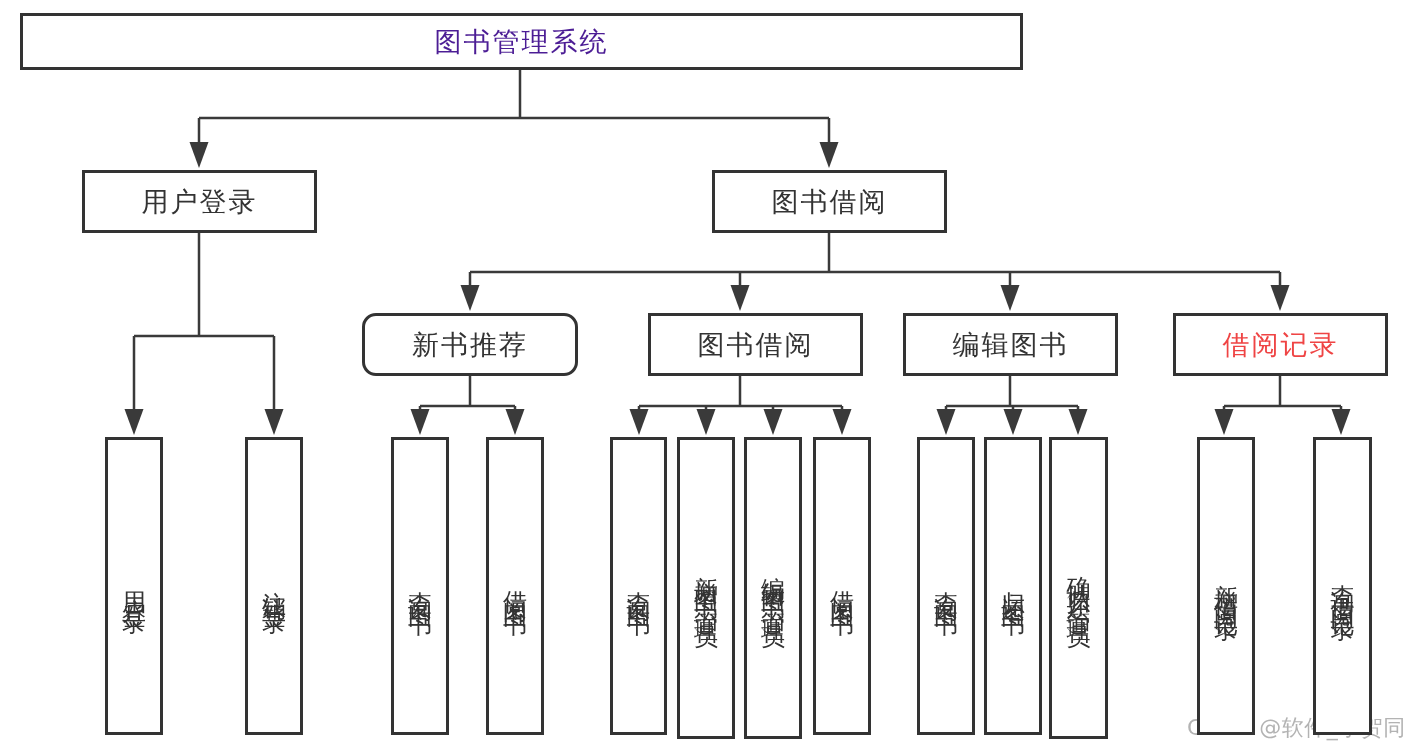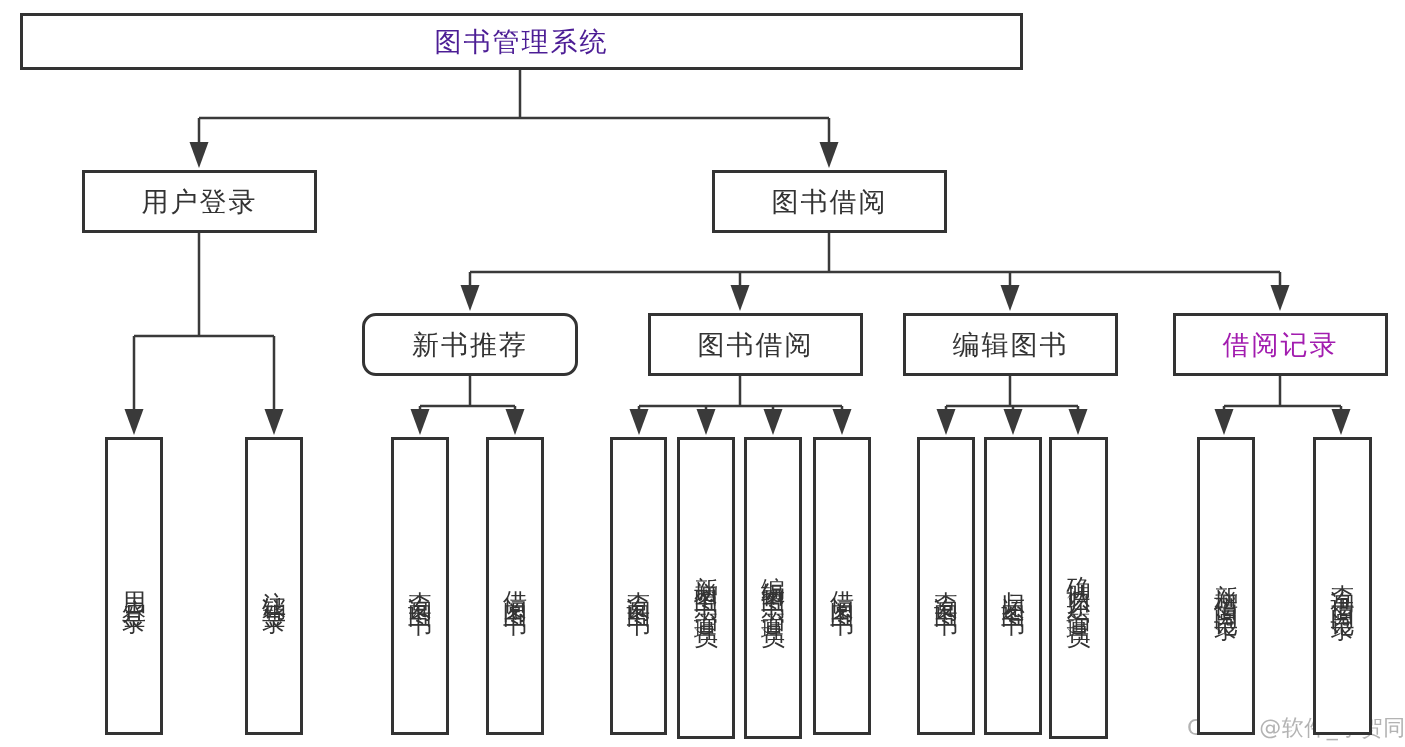--- a/index.html
+++ b/index.html
@@ -94,21 +94,21 @@
       </g>
     </svg>
 
   <div class="watermark" style="left: 1187px; top: 713px; color: rgb(179, 179, 179);">CSDN @软件_小贺同学</div>
 <div class="node h" style="left: 20px; top: 13px; width: 1003px; height: 57px; border-color: rgb(51, 51, 51); color: #4c1d95;">图书管理系统</div>
     <div class="node h" style="left: 82px; top: 170px; width: 235px; height: 63px; border-color: rgb(51, 51, 51); color: rgb(51, 51, 51);">用户登录</div>
     <div class="node h" style="left: 712px; top: 170px; width: 235px; height: 63px; border-color: rgb(51, 51, 51); color: rgb(51, 51, 51);">图书借阅</div>
     <div class="node h" style="left: 362px; top: 313px; width: 216px; height: 63px; border-color: rgb(51, 51, 51); color: rgb(51, 51, 51); border-radius: 14px;">新书推荐</div>
     <div class="node h" style="left: 648px; top: 313px; width: 215px; height: 63px; border-color: rgb(51, 51, 51); color: rgb(51, 51, 51);">图书借阅</div>
     <div class="node h" style="left: 903px; top: 313px; width: 215px; height: 63px; border-color: rgb(51, 51, 51); color: rgb(51, 51, 51);">编辑图书</div>
-    <div class="node h" style="left: 1173px; top: 313px; width: 215px; height: 63px; border-color: rgb(51, 51, 51); color: #a21caf;">借阅记录</div>
+    <div class="node h" style="left: 1173px; top: 313px; width: 215px; height: 63px; border-color: rgb(51, 51, 51); color: #ef4444;">借阅记录</div>
     <div class="node v" style="left: 105px; top: 437px; width: 58px; height: 298px; border-color: rgb(51, 51, 51); color: rgb(51, 51, 51);">用户登录</div>
     <div class="node v" style="left: 245px; top: 437px; width: 58px; height: 298px; border-color: rgb(51, 51, 51); color: rgb(51, 51, 51);">注销登录</div>
     <div class="node v" style="left: 391px; top: 437px; width: 58px; height: 298px; border-color: rgb(51, 51, 51); color: rgb(51, 51, 51);">查询图书</div>
     <div class="node v" style="left: 486px; top: 437px; width: 58px; height: 298px; border-color: rgb(51, 51, 51); color: rgb(51, 51, 51);">借阅图书</div>
     <div class="node v" style="left: 610px; top: 437px; width: 57px; height: 298px; border-color: rgb(51, 51, 51); color: rgb(51, 51, 51);">查询图书</div>
     <div class="node v" style="left: 677px; top: 437px; width: 58px; height: 302px; border-color: rgb(51, 51, 51); color: rgb(51, 51, 51);">新增图书（管理员）</div>
     <div class="node v" style="left: 744px; top: 437px; width: 58px; height: 302px; border-color: rgb(51, 51, 51); color: rgb(51, 51, 51);">编辑图书（管理员）</div>
     <div class="node v" style="left: 813px; top: 437px; width: 58px; height: 298px; border-color: rgb(51, 51, 51); color: rgb(51, 51, 51);">借阅图书</div>
     <div class="node v" style="left: 917px; top: 437px; width: 58px; height: 298px; border-color: rgb(51, 51, 51); color: rgb(51, 51, 51);">查询图书</div>
     <div class="node v" style="left: 984px; top: 437px; width: 58px; height: 298px; border-color: rgb(51, 51, 51); color: rgb(51, 51, 51);">归还图书</div>

